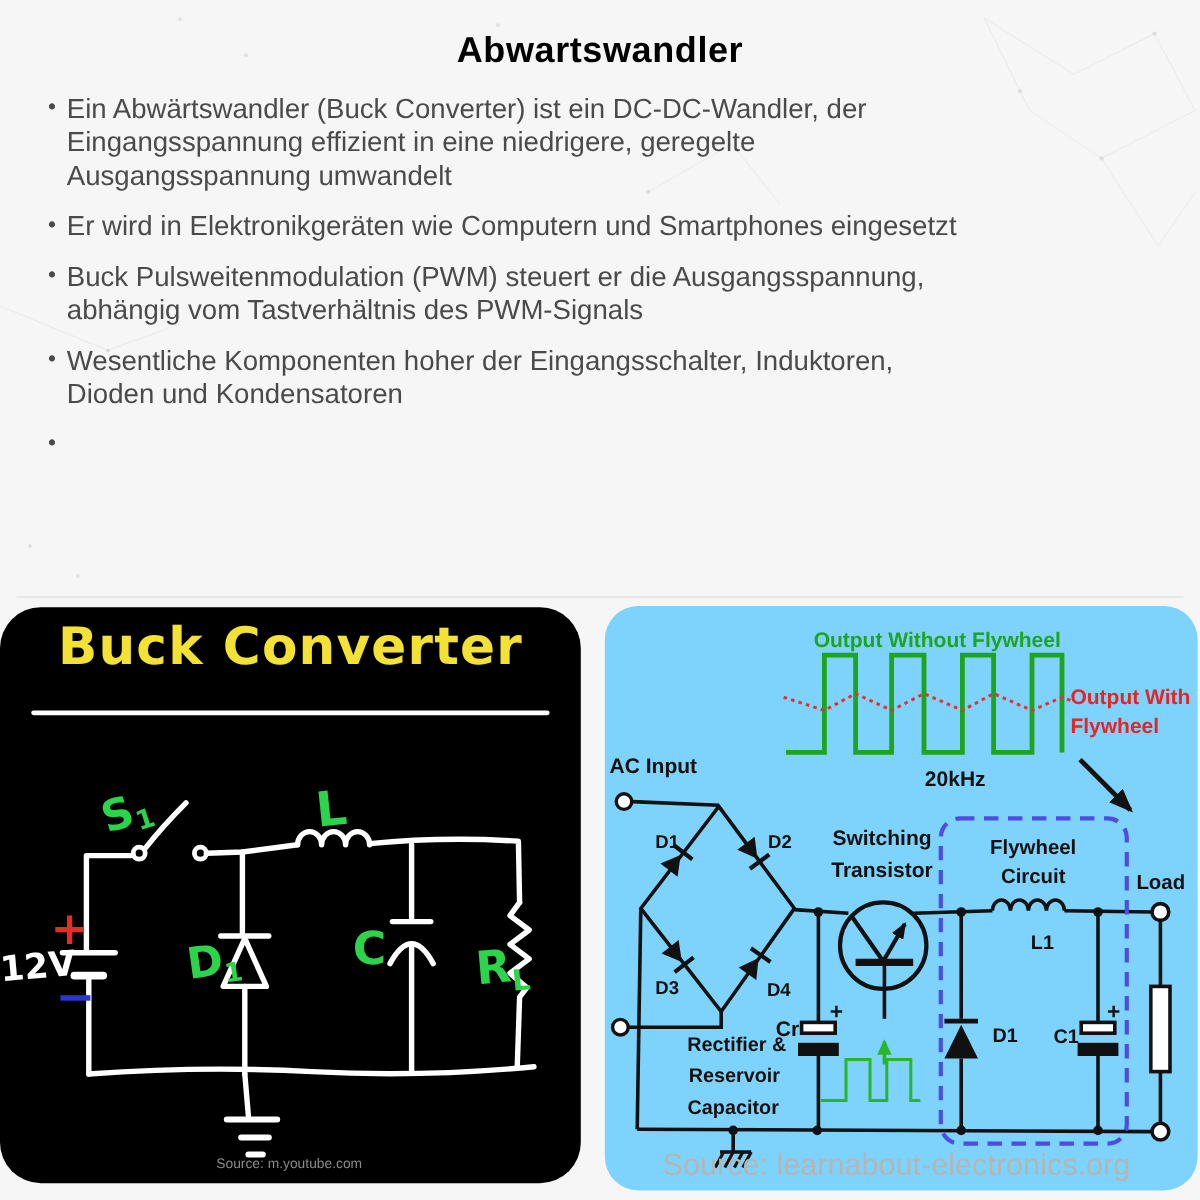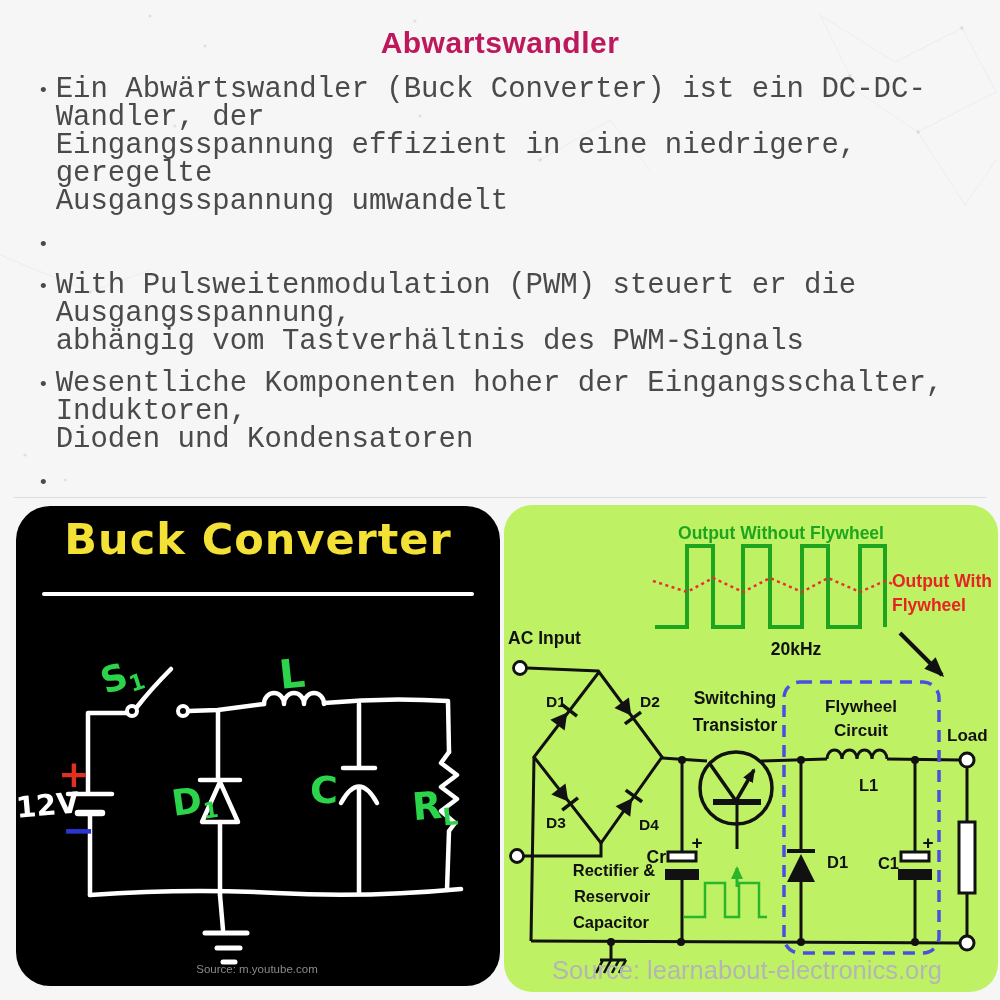--- a/index.html
+++ b/index.html
@@ -1,32 +1,32 @@
 <!DOCTYPE html>
 <html><head>
 <meta charset="utf-8">
 <style>
   html,body{margin:0;padding:0;background:#e9e9e9;}
   .page{position:relative;width:1000px;height:1000px;background:#f6f6f6;overflow:hidden;
         font-family:"Liberation Sans",sans-serif;}
   .bg-pattern{position:absolute;inset:0;pointer-events:none;}
   .page-title{position:absolute;top:26px;left:0;width:1000px;margin:0;text-align:center;
-        font-size:30px;font-weight:700;letter-spacing:.5px;color:#be185d;}
+        font-size:30px;font-weight:700;letter-spacing:.5px;color:#000000;}
   .bullets{position:absolute;top:76px;left:40px;width:935px;margin:0;padding:0;list-style:none;}
   .bullet-item{display:flex;gap:9px;margin-bottom:14px;color:#4a4a4a;}
   .bullet-glyph{font-size:19px;line-height:28px;flex:0 0 auto;color:#4a4a4a;}
-  .bullet-text{font-size:29px;line-height:28px;font-weight:500;white-space:pre-line;font-family:Liberation Mono, monospace;}
+  .bullet-text{font-size:23px;line-height:28px;font-weight:500;white-space:pre-line;}
   .divider{position:absolute;top:497px;left:14px;width:972px;height:1px;background:#dcdcdc;}
-  .card-left{position:absolute;left:16px;top:506px;width:484px;height:480px;background:#000;
+  .card-left{position:absolute;left:0;top:506px;width:484px;height:480px;background:#000;
         border-radius:34px;overflow:hidden;}
   .left-title{position:absolute;top:8px;left:0;width:100%;text-align:center;
         font-family:"DejaVu Sans",sans-serif;font-weight:700;font-size:43px;
         color:#f3e135;letter-spacing:1px;}
   .left-svg{position:absolute;left:0;top:0;}
-  .card-right{position:absolute;left:504px;top:505px;width:494px;height:487px;background:#bef264;
+  .card-right{position:absolute;left:504px;top:505px;width:494px;height:487px;background:#7dd3fc;
         border-radius:28px;overflow:hidden;}
   .right-svg{position:absolute;left:0;top:0;}
   svg text{font-family:"Liberation Sans",sans-serif;}
   .hand{font-family:"DejaVu Sans",sans-serif;font-weight:700;}
 </style>
 </head>
 <body>
 
 <div class="page">
 
@@ -57,24 +57,25 @@
 
   <ul class="bullets">
     <li class="bullet-item">
       <span class="bullet-glyph">•</span>
       <span class="bullet-text">Ein Abwärtswandler (Buck Converter) ist ein DC-DC-Wandler, der
 Eingangsspannung effizient in eine niedrigere, geregelte
 Ausgangsspannung umwandelt</span>
     </li>
     <li class="bullet-item">
       <span class="bullet-glyph">•</span>
-    </li>
-    <li class="bullet-item">
-      <span class="bullet-glyph">•</span>
-      <span class="bullet-text">With Pulsweitenmodulation (PWM) steuert er die Ausgangsspannung,
+      <span class="bullet-text">Er wird in Elektronikgeräten wie Computern und Smartphones eingesetzt</span>
+    </li>
+    <li class="bullet-item">
+      <span class="bullet-glyph">•</span>
+      <span class="bullet-text">Buck Pulsweitenmodulation (PWM) steuert er die Ausgangsspannung,
 abhängig vom Tastverhältnis des PWM-Signals</span>
     </li>
     <li class="bullet-item">
       <span class="bullet-glyph">•</span>
       <span class="bullet-text">Wesentliche Komponenten hoher der Eingangsschalter, Induktoren,
 Dioden und Kondensatoren</span>
     </li>
     <li class="bullet-item">
       <span class="bullet-glyph">•</span>
     </li>

